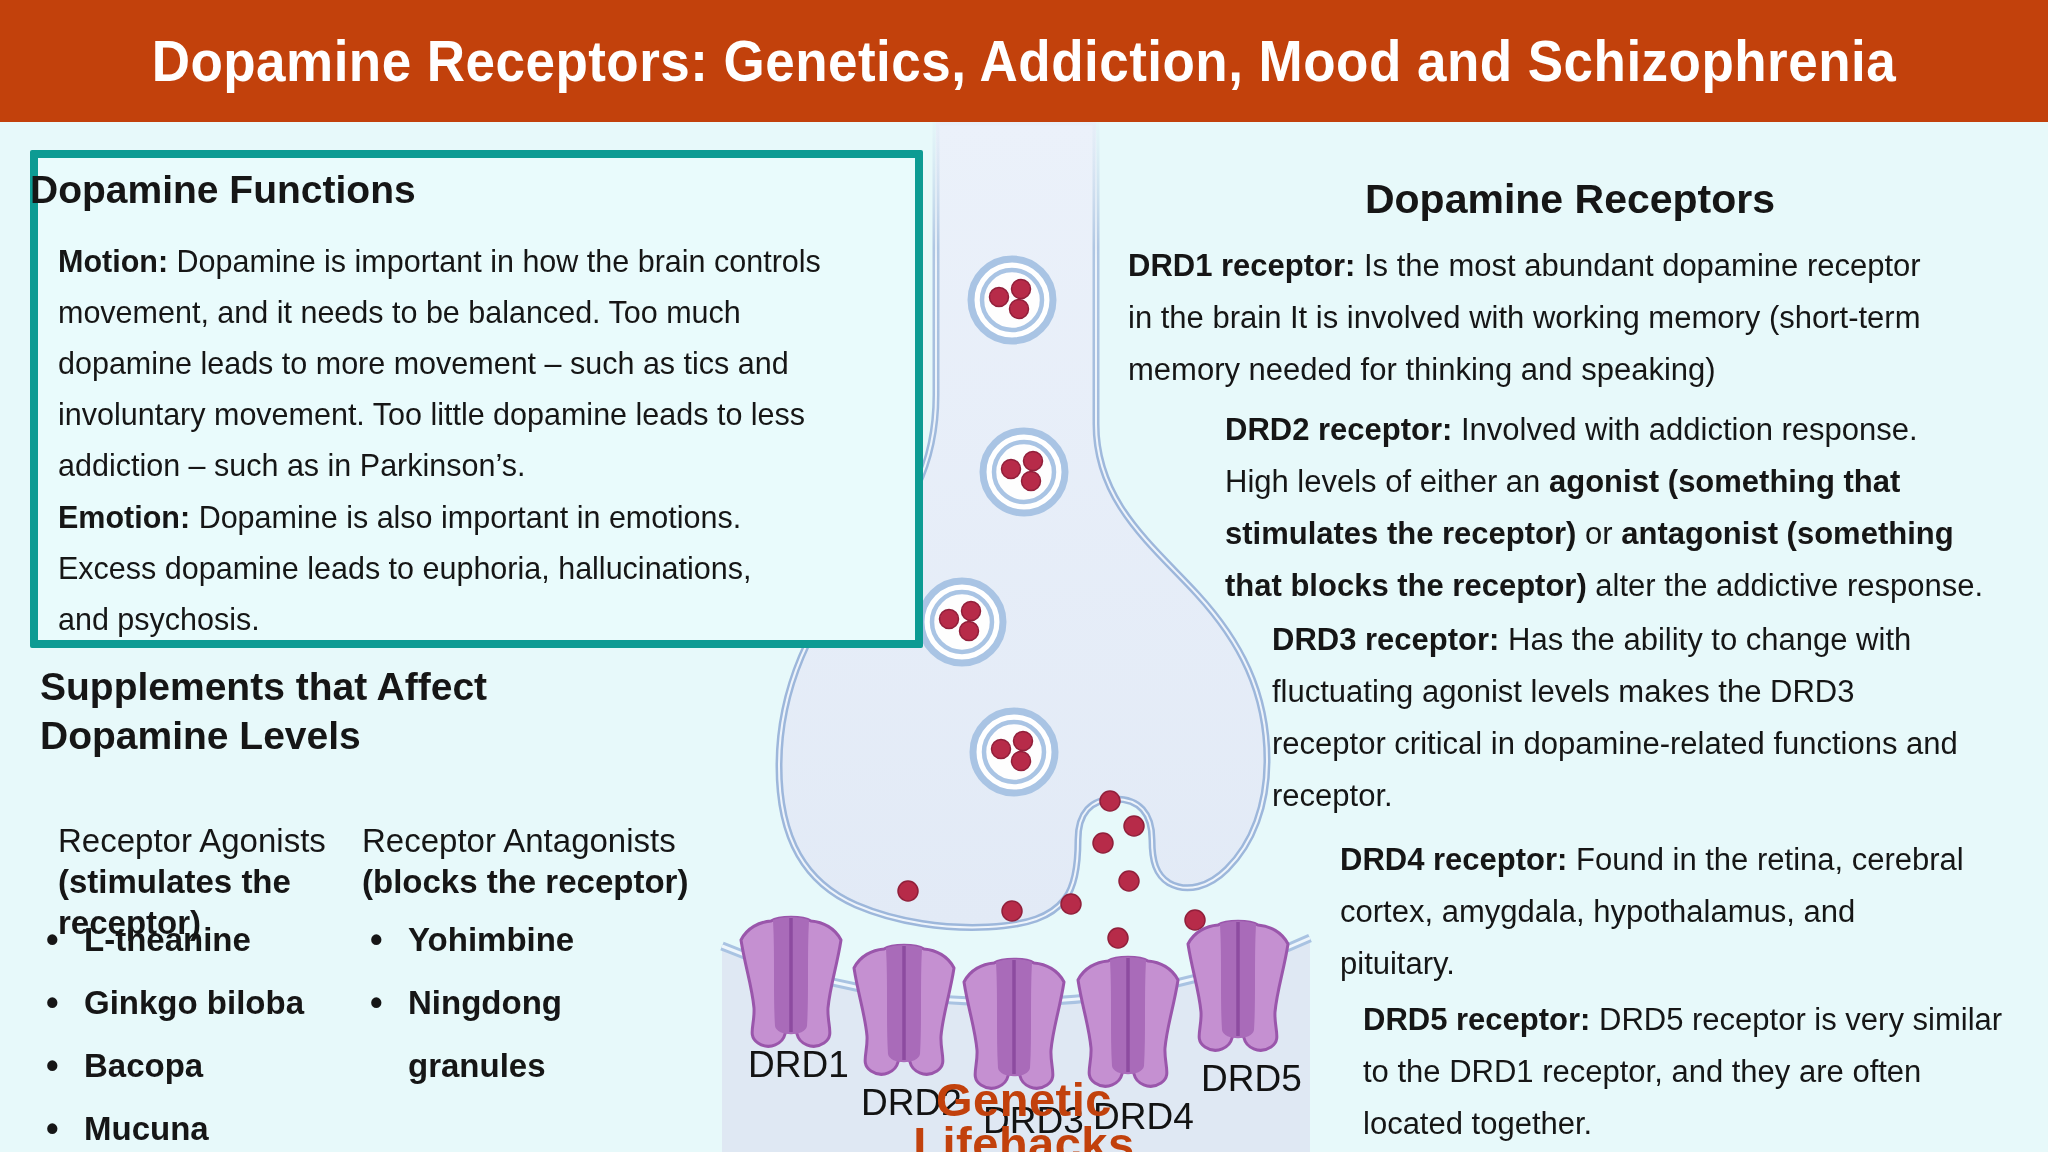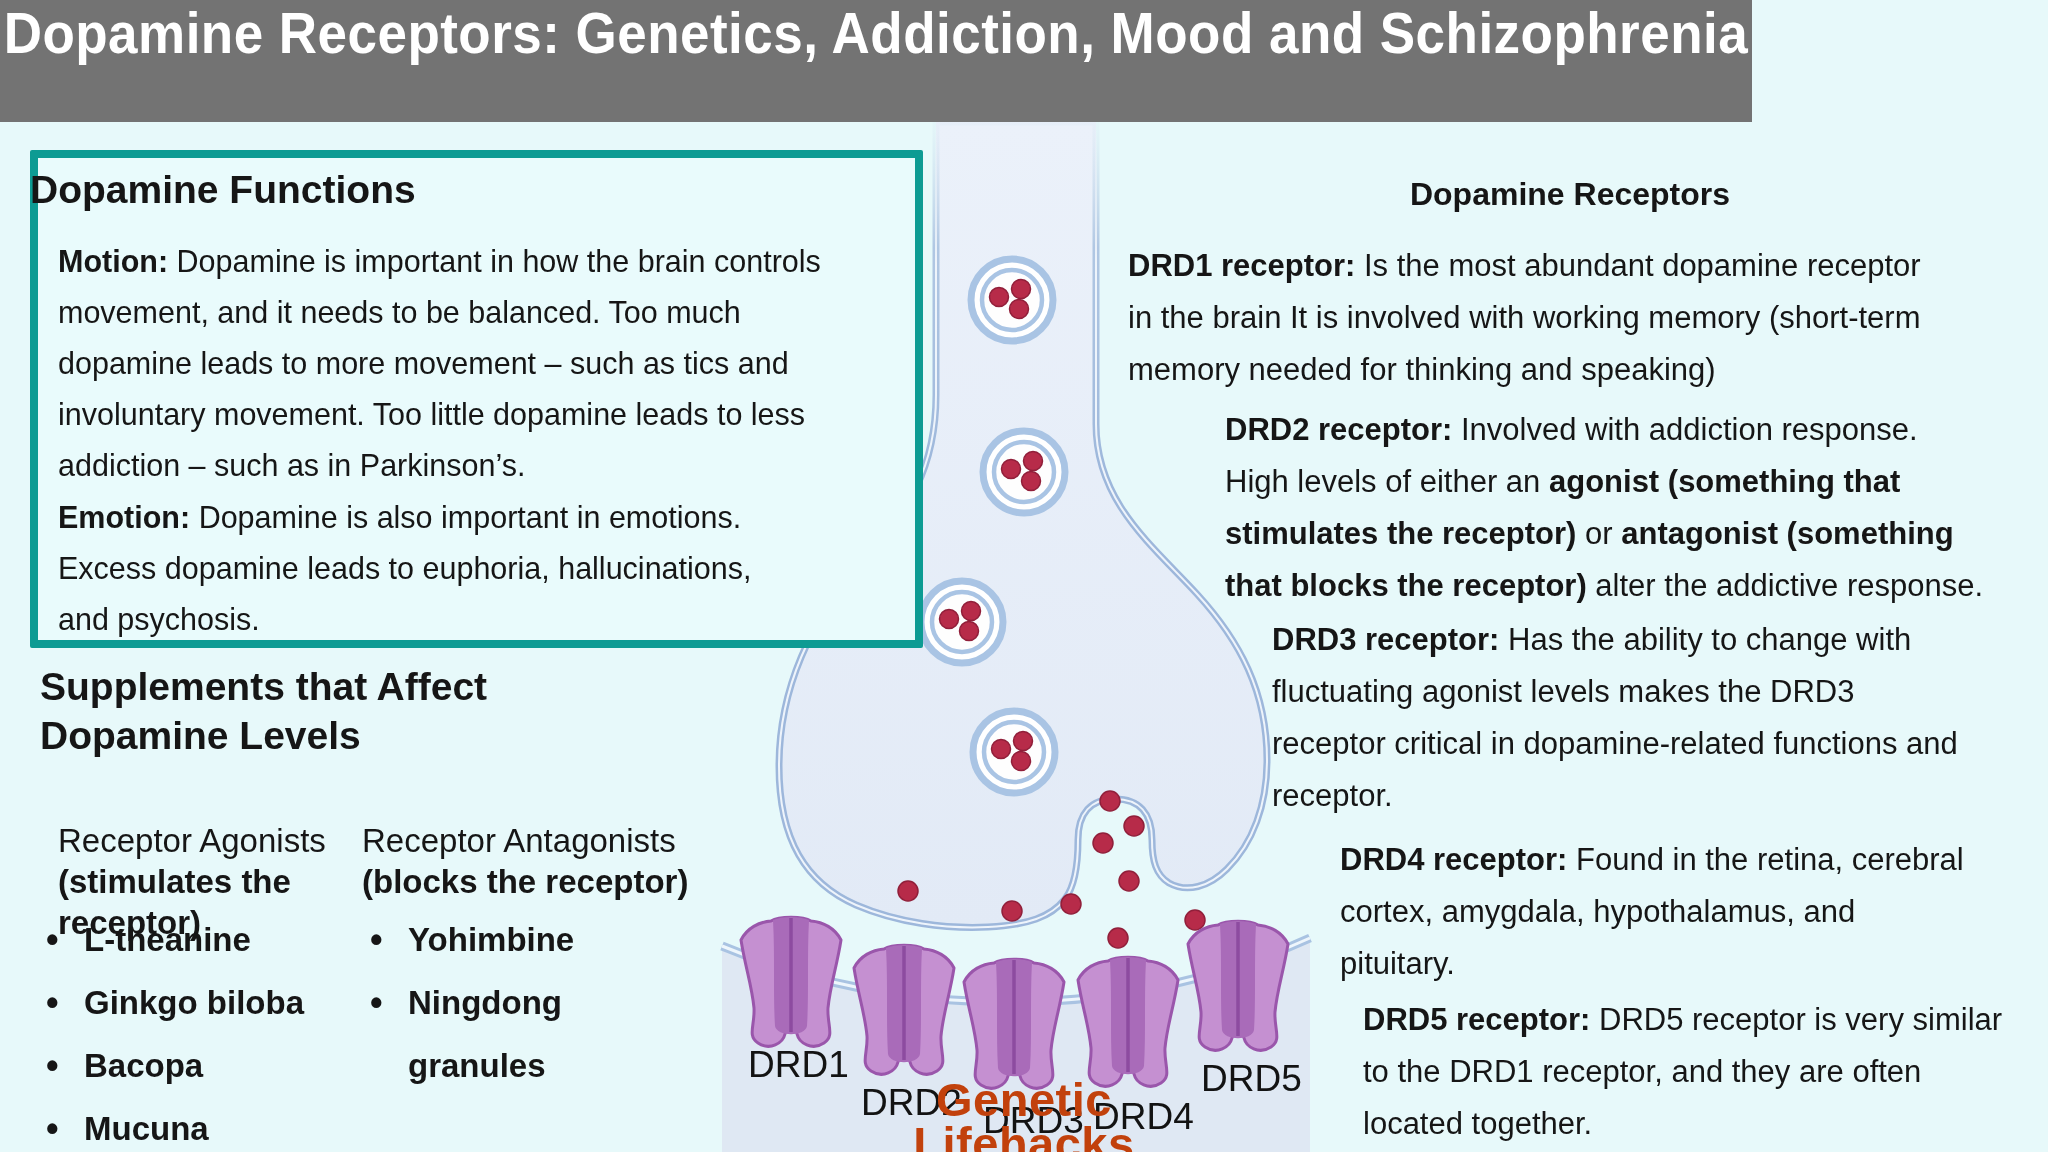--- a/index.html
+++ b/index.html
@@ -4,22 +4,22 @@
 <style>
   html,body{margin:0;padding:0}
   body{
     width:2048px;height:1152px;position:relative;overflow:hidden;
     background:#e7f9fa;color:#161616;
     font-family:"Liberation Sans","DejaVu Sans",sans-serif;
   }
   .bold,.b{font-weight:700}
   .abs{position:absolute}
   
-  .header{left:0;top:0;width:1752px;height:122px;background:#737373;
-    display:flex;align-items:flex-start;justify-content:center}
+  .header{left:0;top:0;width:2048px;height:122px;background:#c2410c;
+    display:flex;align-items:center;justify-content:center}
   .header-title{color:#ffffff;font-weight:700;font-size:57px;white-space:nowrap;
     transform:scaleX(.93);letter-spacing:.5px}
   
   .fbox{left:30px;top:150px;width:893px;height:498px;box-sizing:border-box;
     border:8px solid #0d9b93;background:#e9fbfc;border-radius:2px}
   .fbox-title{left:30px;top:168px;width:893px;text-align:left;
     font-size:39px;font-weight:700}
   .para{font-size:30.5px;line-height:51px;white-space:nowrap}
   .p-motion{left:58px;top:236px}
   .p-emotion{left:58px;top:492px}
@@ -30,21 +30,21 @@
   .col-head .sub{font-weight:700;white-space:normal}
   .col1-head{left:58px;top:820px;width:250px}
   .col2-head{left:362px;top:820px;width:345px}
   ul.supp{margin:0;padding:0;list-style:none;font-size:33px;font-weight:700}
   ul.supp li{position:relative;padding-left:40px;line-height:63px}
   ul.supp li::before{content:"•";position:absolute;left:2px;font-size:36px}
   .col1-list{left:44px;top:908px;width:300px}
   .col2-list{left:368px;top:908px;width:205px}
   
   .rp-title{left:1280px;top:176px;width:580px;text-align:center;
-    font-size:32px;font-weight:700}
+    font-size:41px;font-weight:700}
   .entry{font-size:31px;line-height:52px;white-space:nowrap}
   .e1{left:1128px;top:240px}
   .e2{left:1225px;top:404px}
   .e3{left:1272px;top:614px}
   .e4{left:1340px;top:834px}
   .e5{left:1363px;top:994px}
   
   .syn{left:700px;top:122px;width:630px;height:1030px;pointer-events:none}
   .rlabel{font-size:37px;color:#131313;white-space:nowrap}
   

